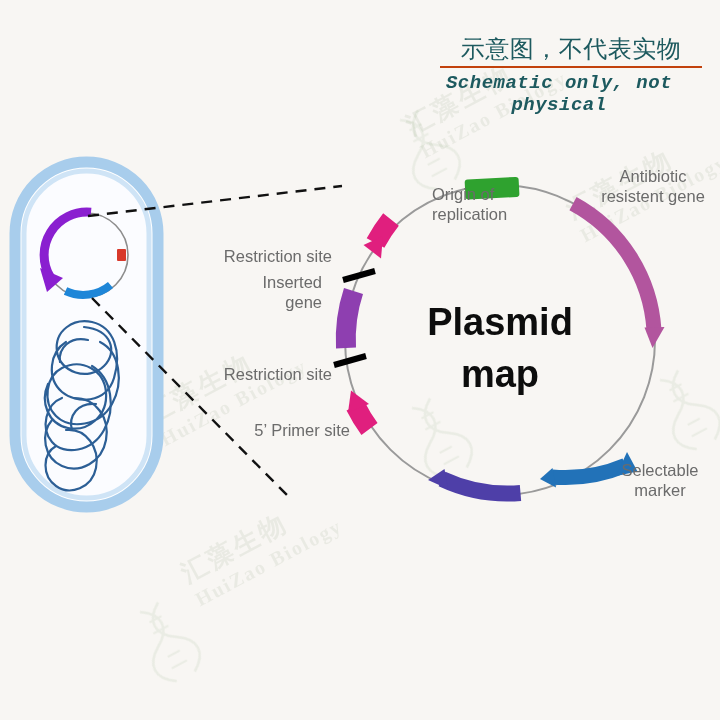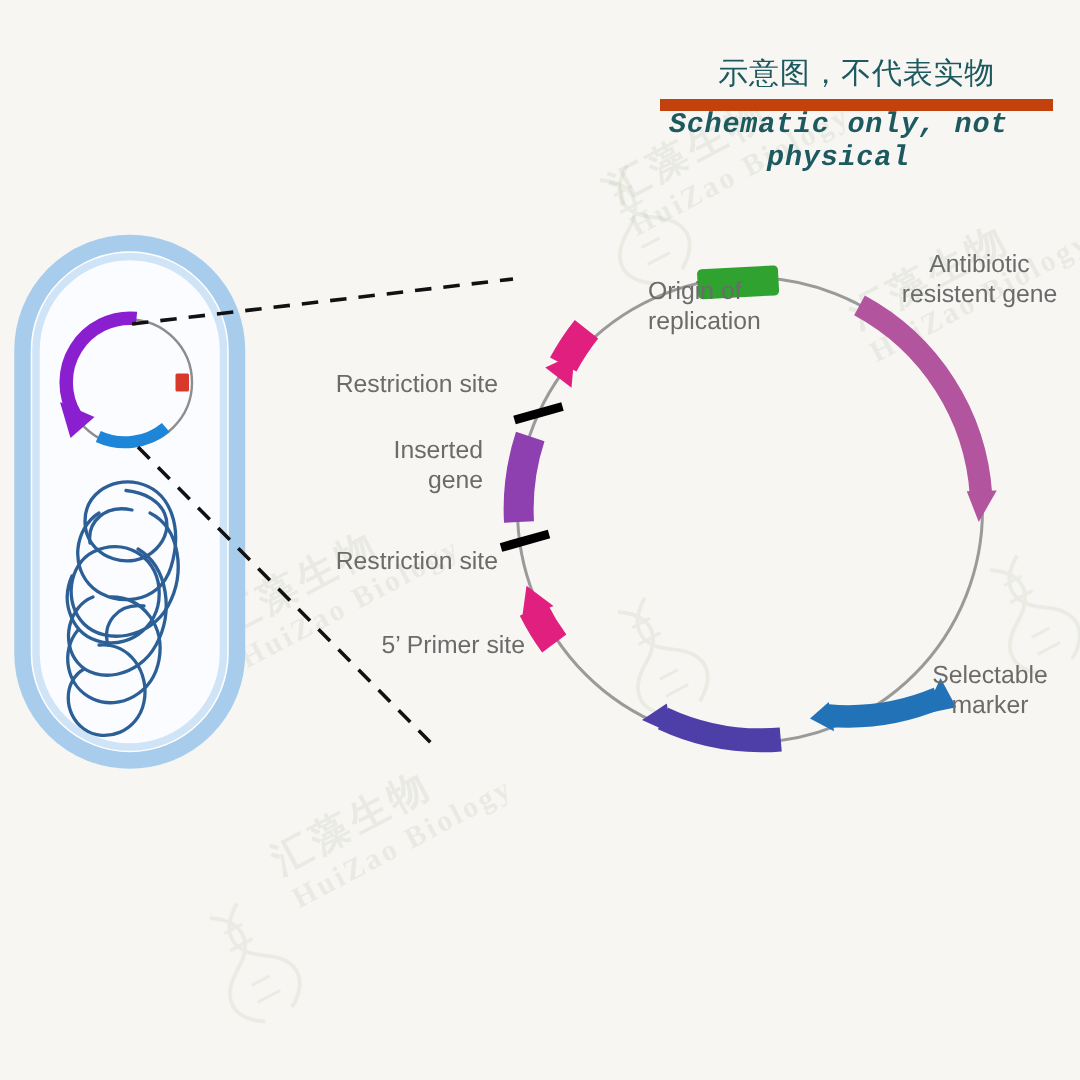--- a/index.html
+++ b/index.html
@@ -25,23 +25,23 @@
   .hdr {
     position: absolute;
     text-align: center;
     color: #1d5a5f;
     letter-spacing: 0.5px;
   }
   #hdr-cn {
     left: 440px;
     top: 36px;
     width: 262px;
-    font-size: 20px;
+    font-size: 24px;
     line-height: 26px;
-    border-bottom: 8px solid #c2410c;
+    border-bottom: 2px solid #c2410c;
     padding-bottom: 4px;
   }
   #hdr-en {
     left: 428px;
     top: 72px;
     width: 262px;
     font-size: 19px;
     line-height: 22px;
     font-style: italic;
     font-weight: bold;
@@ -208,34 +208,36 @@
     <g>
       <path d="M 391.0 219.5 A 155 155 0 0 0 375.5 243.0" fill="none" stroke="#e01f7e" stroke-width="20" stroke-linecap="butt"></path>
       <path d="M 383.0 236.0 L 381.0 258.5 L 363.5 245.0 Z" fill="#e01f7e"></path>
     </g>
 
   </svg>
 
   <div class="hdr" id="hdr-cn">示意图，不代表实物</div>
   <div class="hdr" id="hdr-en">Schematic only, not physical</div>
 
+  <div id="center-title">Plasmid
+map</div>
 
   <div class="lbl c" style="left:432px; top:136px; width:136px;">Origin of
 replication</div>
 
   <div class="lbl l" style="left:586px; top:166px; width:134px;">Antibiotic
 resistent gene</div>
 
-  <div class="lbl l" style="left:604px; top:440px; width:112px;">Selectable
+  <div class="lbl l" style="left:604px; top:460px; width:112px;">Selectable
 marker</div>
 
 
   <div class="lbl r" style="left:188px; top:420px; width:162px;">5’ Primer site</div>
 
   <div class="lbl r" style="left:186px; top:364px; width:146px;">Restriction site</div>
 
-  <div class="lbl r" style="left:210px; top:290px; width:112px;">Inserted
+  <div class="lbl r" style="left:210px; top:272px; width:112px;">Inserted
 gene</div>
 
   <div class="lbl r" style="left:186px; top:246px; width:146px;">Restriction site</div>
 
 
 </div>
 
 </body></html>

